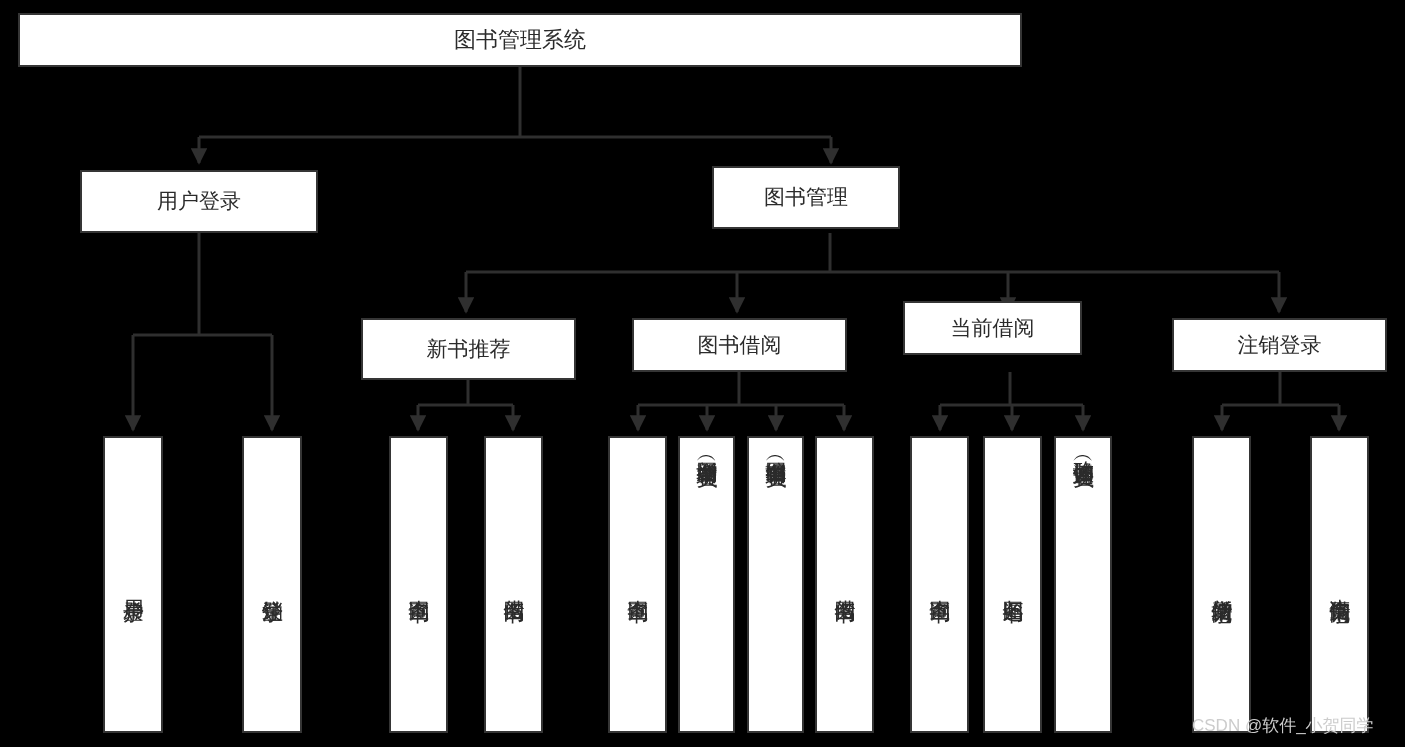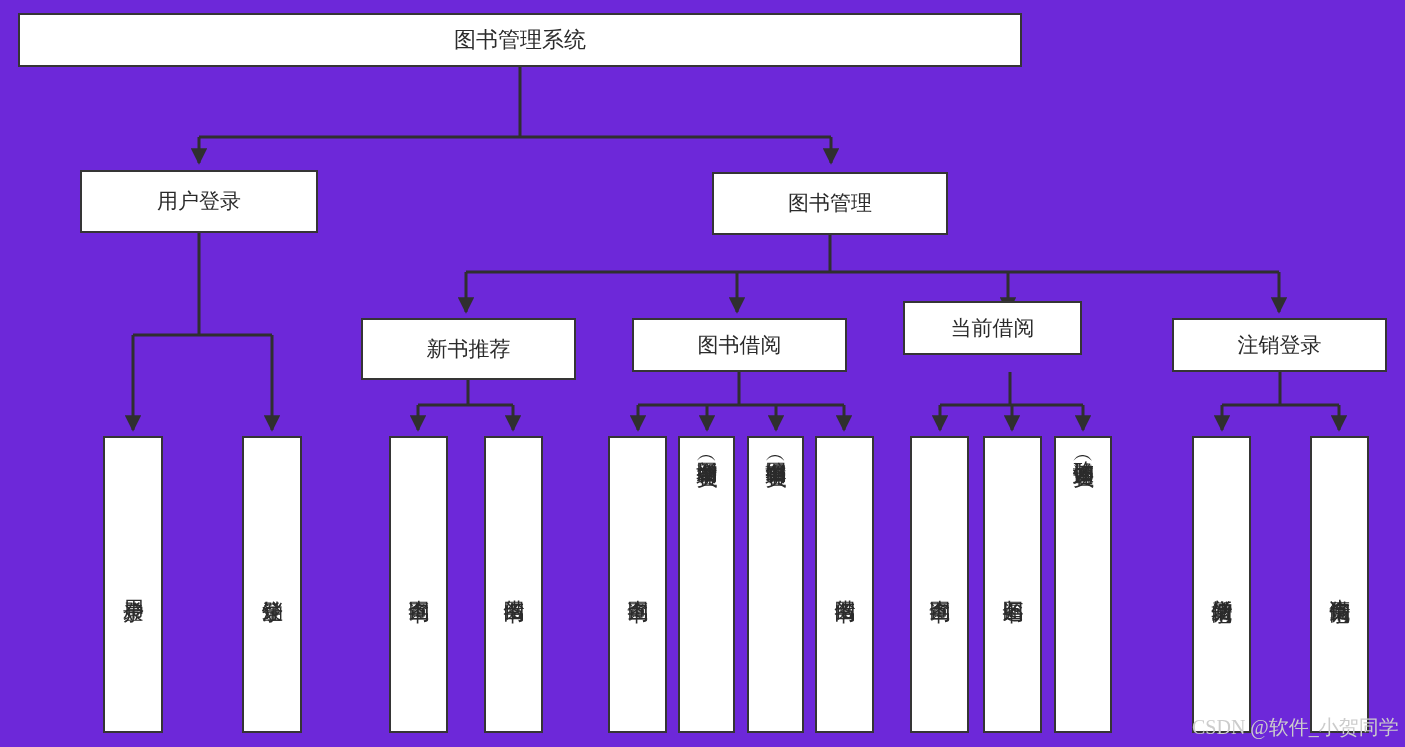--- a/index.html
+++ b/index.html
@@ -7,21 +7,21 @@
     padding: 0;
     background: #ffffff;
   }
   body {
     font-family: "DejaVu Sans", "Liberation Sans", sans-serif;
   }
   #canvas {
     position: relative;
     width: 1405px;
     height: 747px;
-    background: #6d28d9;
+    background: #000000;
     overflow: hidden;
   }
   svg.connectors {
     position: absolute;
     left: 0;
     top: 0;
     width: 1405px;
     height: 747px;
     pointer-events: none;
   }
@@ -60,23 +60,23 @@
     writing-mode: vertical-rl;
     text-orientation: upright;
     font-size: 21px;
     letter-spacing: 1px;
     line-height: 1;
     white-space: nowrap;
   }
   .watermark {
     position: absolute;
     color: #cccccc;
-    font-size: 20px;
+    font-size: 17px;
     white-space: nowrap;
-    font-family: Liberation Serif, serif;
+    font-family: Liberation Sans, sans-serif;
   }
 </style>
 </head>
 <body>
 
 <div id="canvas">
 
   <svg class="connectors" viewBox="0 0 1405 747" xmlns="http://www.w3.org/2000/svg">
     <defs>
       <marker id="arrow" viewBox="0 0 10 10" refX="9" refY="5" markerWidth="5.5" markerHeight="5.5" orient="auto-start-reverse">
@@ -127,21 +127,21 @@
     </g>
   </svg>
 
   <div class="node horiz root" style="left:18px; top:13px; width:1004px; height:54px;">
     <span class="label">图书管理系统</span>
   </div>
 
   <div class="node horiz" style="left:80px; top:170px; width:238px; height:63px;">
     <span class="label">用户登录</span>
   </div>
-  <div class="node horiz" style="left:712px; top:172px; width:236px; height:63px;">
+  <div class="node horiz" style="left:712px; top:166px; width:188px; height:63px;">
     <span class="label">图书管理</span>
   </div>
 
   <div class="node horiz" style="left:361px; top:318px; width:215px; height:62px;">
     <span class="label">新书推荐</span>
   </div>
   <div class="node horiz" style="left:632px; top:318px; width:215px; height:54px;">
     <span class="label">图书借阅</span>
   </div>
   <div class="node horiz" style="left:903px; top:301px; width:179px; height:54px;">

